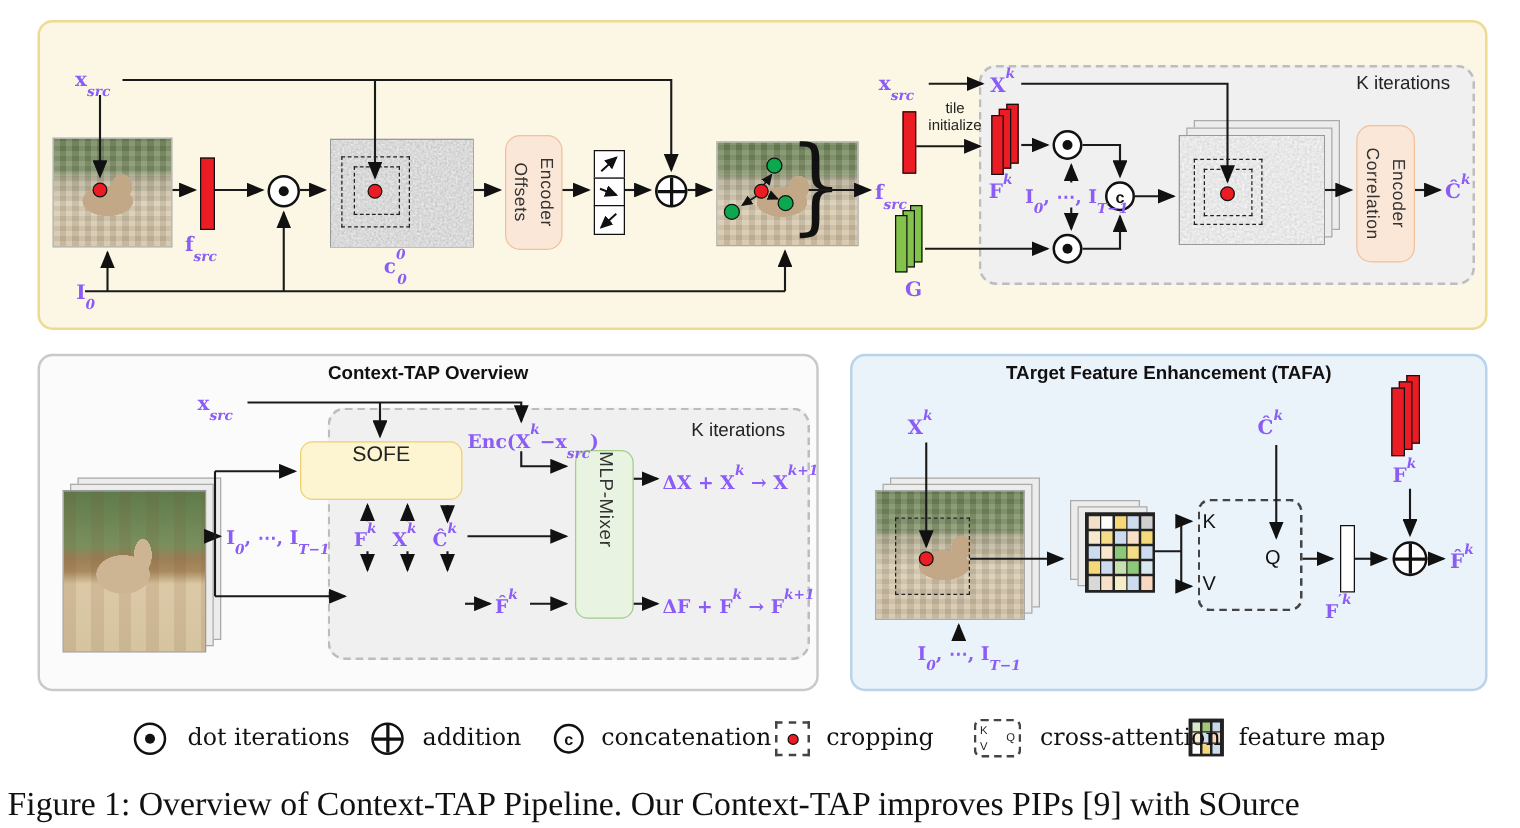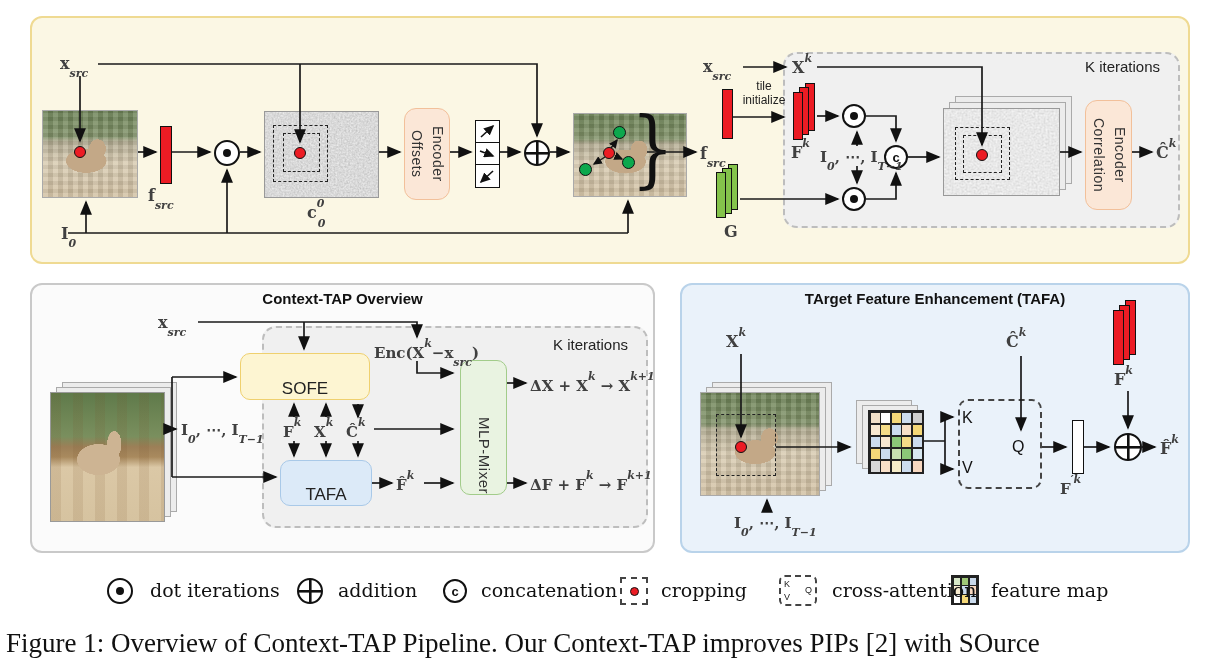--- a/index.html
+++ b/index.html
@@ -11,26 +11,26 @@
   .panel-sofe{background:#FBF7E4;border-color:#EFDA92;}
   .panel-ov{background:#FBFBFB;border-color:#C9C9C9;}
   .panel-tafa{background:#EAF2FA;border-color:#B9D3EA;}
   .iterbox{background:#F0F0F0;border:2px dashed #BDBDBD;border-radius:14px;}
   .ptitle{font-weight:bold;font-size:15px;text-align:center;color:#111;}
   .kiter{font-size:15px;color:#222;}
   
   .encbox{background:#FBE7D7;border:1.5px solid #F2C09A;border-radius:12px;display:flex;align-items:center;justify-content:center;}
   .vtext{writing-mode:vertical-lr;text-orientation:sideways;white-space:pre-line;text-align:center;
          font-size:14px;color:#333;letter-spacing:.5px;line-height:1.5;}
-  .blk{border-radius:10px;border:1.6px solid;display:flex;align-items:flex-end;justify-content:center;font-size:17px;color:#222;}
+  .blk{border-radius:10px;border:1.6px solid;display:flex;align-items:flex-start;justify-content:center;font-size:17px;color:#222;}
   .blk-sofe{background:#FDF5D2;border-color:#EFD06E;}
   .blk-tafa{background:#DCEAF8;border-color:#A9C9E8;}
   .blk-mlp{background:#E9F3E1;border-color:#A2CC8A;font-size:15px;}
   
-  .m{font-family:"DejaVu Serif",serif;font-weight:bold;font-size:16px;color:#404040;white-space:nowrap;}
+  .m{font-family:"DejaVu Serif",serif;font-weight:bold;font-size:16px;color:#8b5cf6;white-space:nowrap;}
   .m sup{font-size:11px;position:relative;top:-5px;font-style:italic;}
   .m sub{font-size:11px;position:relative;top:4px;font-style:italic;}
   .m sup+sub{margin-left:-0.6em;}
   .m-sm{font-size:15px;}
   
   .op{border:2.6px solid #111;border-radius:50%;background:#fff;}
   .op .dot{position:absolute;left:50%;top:50%;width:8px;height:8px;margin:-4px 0 0 -4px;border-radius:50%;background:#111;}
   .op-plus{background:linear-gradient(#111,#111) center/2.6px 100% no-repeat,
            linear-gradient(#111,#111) center/100% 2.6px no-repeat,#fff;}
   .op-c{display:flex;align-items:center;justify-content:center;font-family:"Liberation Sans",sans-serif;
@@ -226,23 +226,20 @@
 
   <div class="abs blk blk-sofe z3" style="left:240px;top:353px;width:130px;height:47px;">
     <span>SOFE</span>
   </div>
   <span class="abs m m-sm z6" style="left:374px;top:342px;"><span>Enc(X</span><sup>k</sup><span>−x</span><sub>src</sub><span>)</span></span>
 
   <span class="abs m m-sm z6" style="left:283px;top:421px;"><span>F</span><sup>k</sup></span>
   <span class="abs m m-sm z6" style="left:314px;top:421px;"><span>X</span><sup>k</sup></span>
   <span class="abs m m-sm z6" style="left:346px;top:421px;"><span>Ĉ</span><sup>k</sup></span>
 
-  <div class="abs blk blk-tafa z3" style="left:280px;top:460px;width:92px;height:46px;">
-    <span>TAFA</span>
-  </div>
   <span class="abs m m-sm z6" style="left:396px;top:474px;"><span>F̂</span><sup>k</sup></span>
 
   <div class="abs blk blk-mlp z3" style="left:460px;top:360px;width:47px;height:135px;">
     <span class="vtext" style="font-size:15px;">MLP-Mixer</span>
   </div>
 
   <span class="abs m m-sm z6" style="left:530px;top:375px;text-align:center;"><span>ΔX + X</span><sup>k</sup><span> → X</span><sup>k+1</sup></span>
   <span class="abs m m-sm z6" style="left:530px;top:474px;"><span>ΔF + F</span><sup>k</sup><span> → F</span><sup>k+1</sup></span>
 
   <div class="abs panel panel-tafa z1" style="left:680px;top:283px;width:510px;height:270px;"></div>
@@ -335,21 +332,21 @@
       <div style="background: rgb(200, 216, 234);"></div>
       <div style="background: rgb(248, 236, 208);"></div>
       <div style="background: rgb(204, 220, 238);"></div>
       <div style="background: rgb(248, 216, 192);"></div>
       <div style="background: rgb(255, 255, 255);"></div>
       <div style="background: rgb(245, 216, 120);"></div>
       <div style="background: rgb(204, 220, 238);"></div>
     </div>
   <span class="abs legtext z6" style="left:991px;top:579px;text-align:center;">feature map</span>
 
-  <div class="abs caption z6" style="left:6px;top:628px;">Figure 1: Overview of Context-TAP Pipeline. Our Context-TAP improves PIPs [2] with SOurce</div>
+  <div class="abs caption z6" style="left:6px;top:628px;">Figure 1: Overview of Context-TAP Pipeline. Our Context-TAP improves PIPs [9] with SOurce</div>
 
   <svg class="overlay z5" width="1216" height="662">
     <defs>
       <marker id="ah" markerWidth="9" markerHeight="7" refX="7.5" refY="3.5" orient="auto">
           <path d="M0,0 L8.5,3.5 L0,7 z" fill="#111"></path>
         </marker>
       <marker id="ah2" markerWidth="7" markerHeight="6" refX="5.5" refY="3" orient="auto">
           <path d="M0,0 L6.5,3 L0,6 z" fill="#111"></path>
         </marker>
       <marker id="ah3" markerWidth="7" markerHeight="6" refX="5.5" refY="3" orient="auto">

